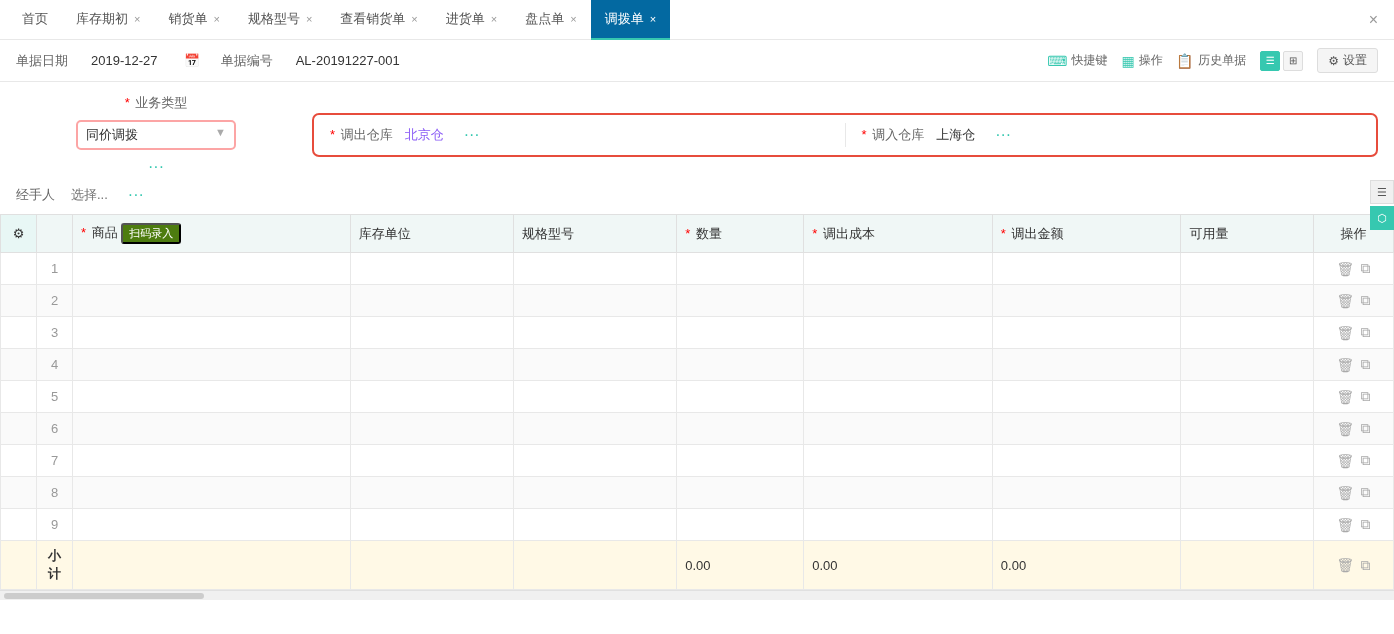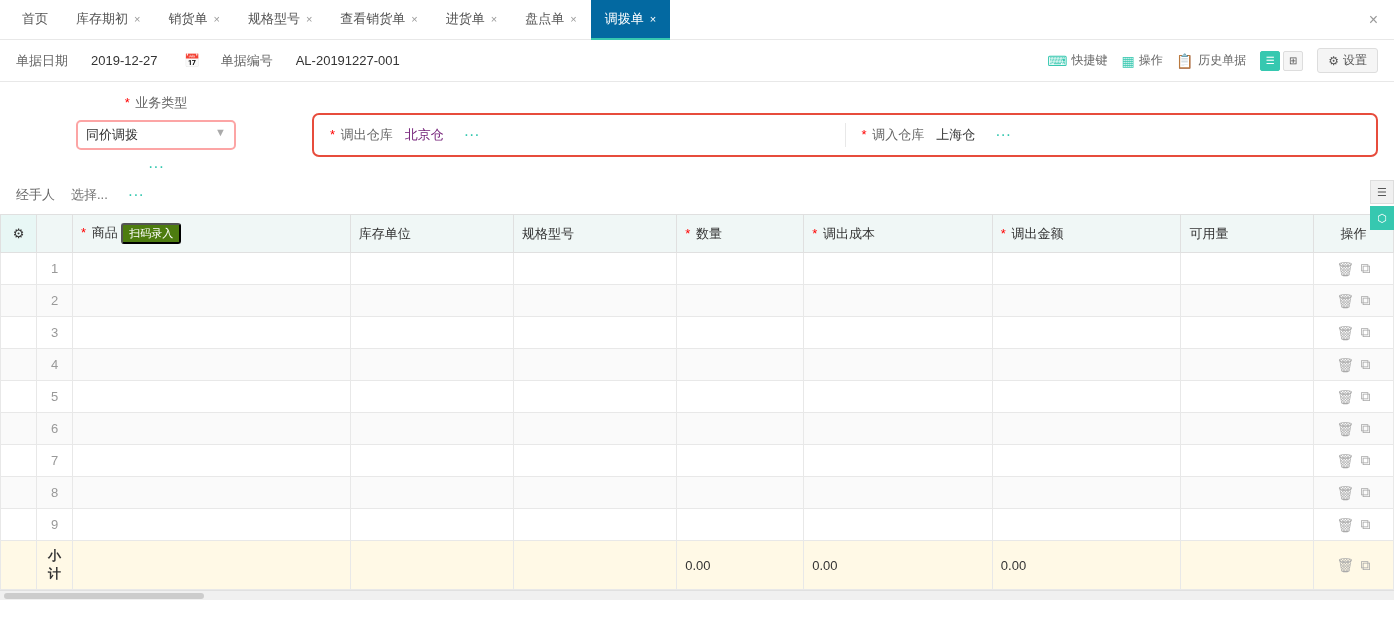--- a/index.html
+++ b/index.html
@@ -287,21 +287,21 @@
         <span class="more-btn">···</span>
       </div>
 
       <div class="warehouse-section">
 
         <div class="warehouse-field">
           <span class="field-label">
             <span class="required-star">*</span>
             <span>调出仓库</span>
           </span>
-          <span style="color:#701a75; margin-left:4px;">北京仓</span>
+          <span style="color:#8b5cf6; margin-left:4px;">北京仓</span>
           <span class="more-btn" style="color:#36c8b0; margin-left:8px;">···</span>
         </div>
 
         <div class="warehouse-divider"></div>
 
         <div class="warehouse-field">
           <span class="field-label">
             <span class="required-star">*</span>
             <span>调入仓库</span>
           </span>

